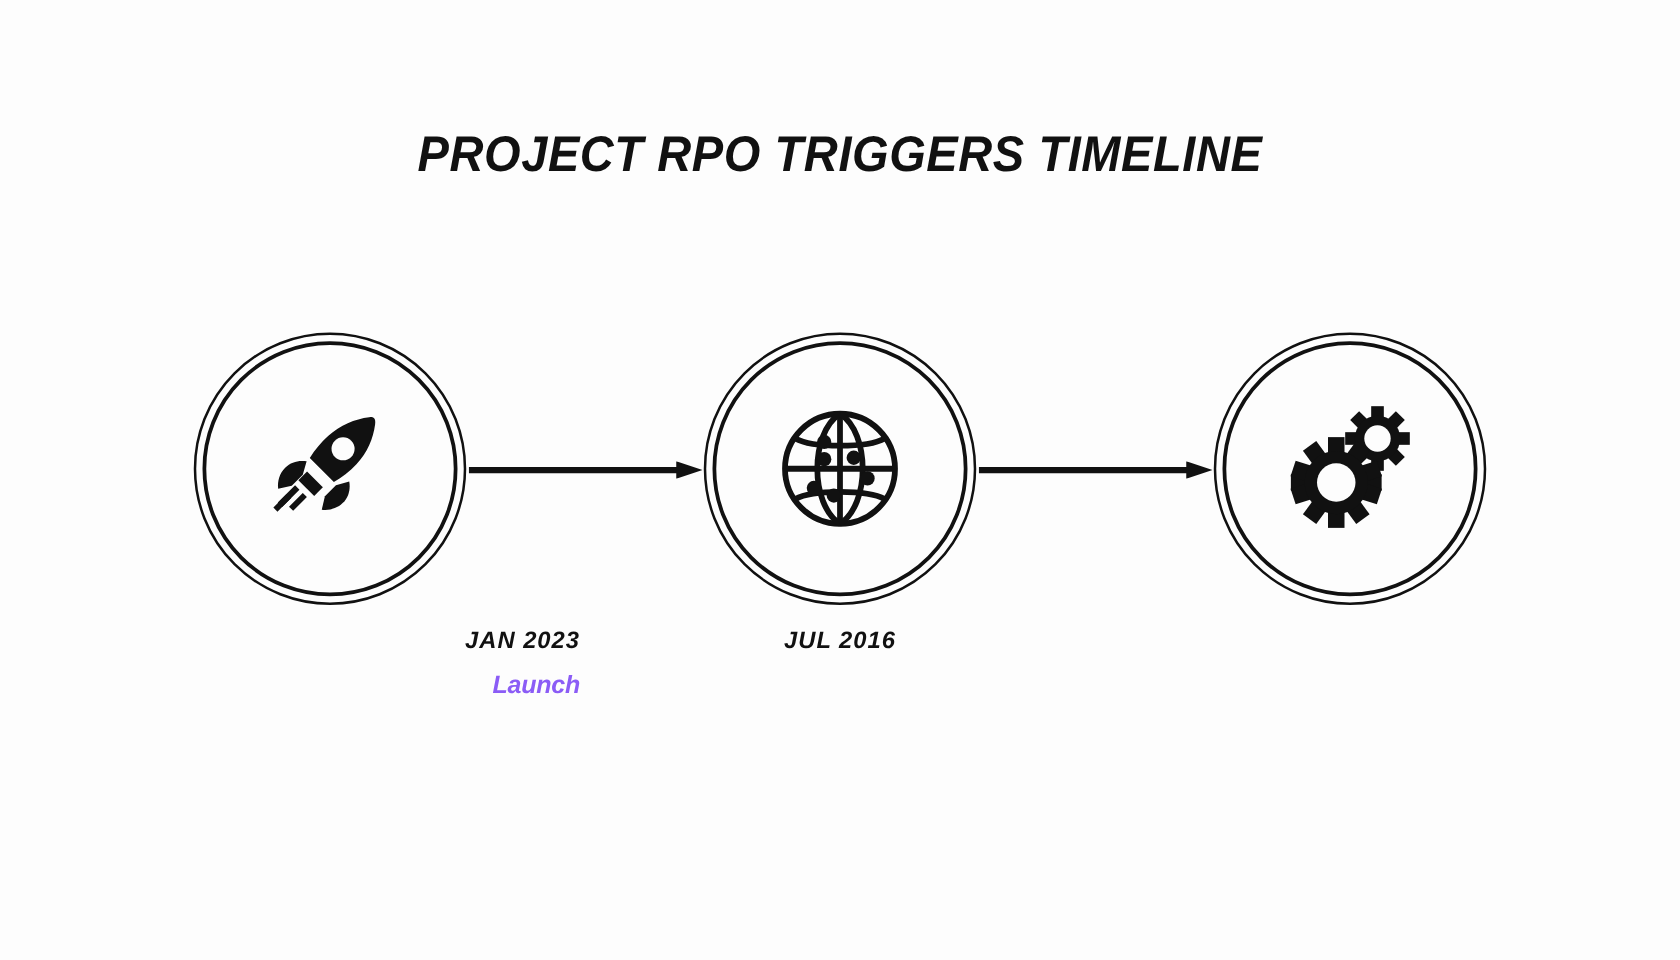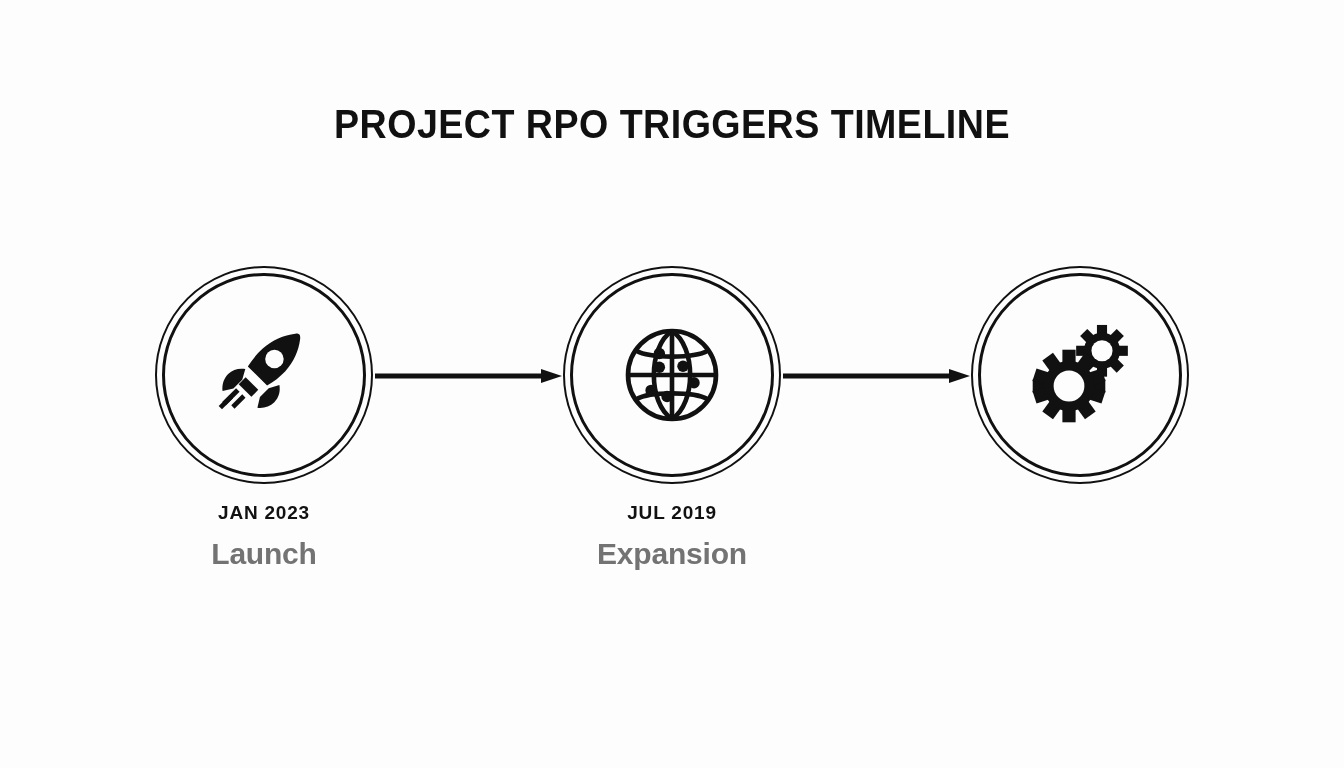--- a/index.html
+++ b/index.html
@@ -13,20 +13,21 @@
     font-family: "Liberation Sans", sans-serif;
     overflow: hidden;
     position: relative;
   }
 
   #timeline-canvas {
     position: absolute;
     inset: 0;
     width: 1320px;
     height: 768px;
+    font-style: italic;
   }
 
   
   .title {
     position: absolute;
     top: 104px;
     left: 0;
     width: 1344px;
     text-align: center;
     font-family: "Liberation Sans", sans-serif;
@@ -88,24 +89,24 @@
   .label-date {
     font-size: 19px;
     font-weight: 700;
     letter-spacing: 0.8px;
     color: #111111;
     line-height: 1.1;
     white-space: nowrap;
   }
   .label-name {
     margin-top: 13px;
-    font-size: 30px;
+    font-size: 20px;
     font-weight: 700;
     letter-spacing: -0.2px;
-    color: #737373;
+    color: #8b5cf6;
     line-height: 1.1;
     white-space: nowrap;
   }
 
   
   .connector {
     position: absolute;
     top: 369px;
     height: 14px;
   }
@@ -139,21 +140,21 @@
 
           <path d="M33.3 52.0 L44.8 63.5 L38.5 69.8 L27.0 58.3 Z"></path>
 
           <path d="M24.6 62.0 L12.0 74.6 L15.2 77.8 L27.8 65.2 Z"></path>
           <path d="M18.8 68.2 L8.8 78.2 L11.8 81.2 L21.8 71.2 Z"></path>
           <path d="M30.2 67.6 L20.2 77.6 L23.2 80.6 L33.2 70.6 Z"></path>
         </g>
       </svg>
     </div>
   </div>
-  <div class="label-group" style="left:264px;">
+  <div class="label-group" style="left:264px;text-align:right;">
     <div class="label-date">JAN 2023</div>
     <div class="label-name">Launch</div>
   </div>
 
   <div class="connector" style="left:375px; width:187px;">
     <svg width="187" height="14" viewBox="0 0 187 14" xmlns="http://www.w3.org/2000/svg">
       <line x1="0" y1="7" x2="168" y2="7" stroke="#111111" stroke-width="5"></line>
       <polygon points="166,0 187,7 166,14" fill="#111111"></polygon>
     </svg>
   </div>
@@ -182,22 +183,21 @@
           <circle cx="38.5" cy="43.0" r="5.2"></circle>
           <circle cx="60.0" cy="42.0" r="5.2"></circle>
           <circle cx="70.0" cy="57.0" r="5.2"></circle>
           <circle cx="31.0" cy="64.0" r="5.2"></circle>
           <circle cx="45.5" cy="69.5" r="5.2"></circle>
         </g>
       </svg>
     </div>
   </div>
   <div class="label-group" style="left:672px;">
-    <div class="label-date">JUL 2019</div>
-    <div class="label-name">Expansion</div>
+    <div class="label-date">JUL 2016</div>
   </div>
 
   <div class="connector" style="left:783px; width:187px;">
     <svg width="187" height="14" viewBox="0 0 187 14" xmlns="http://www.w3.org/2000/svg">
       <line x1="0" y1="7" x2="168" y2="7" stroke="#111111" stroke-width="5"></line>
       <polygon points="166,0 187,7 166,14" fill="#111111"></polygon>
     </svg>
   </div>
 
   <div class="node" style="left:1080px;">

